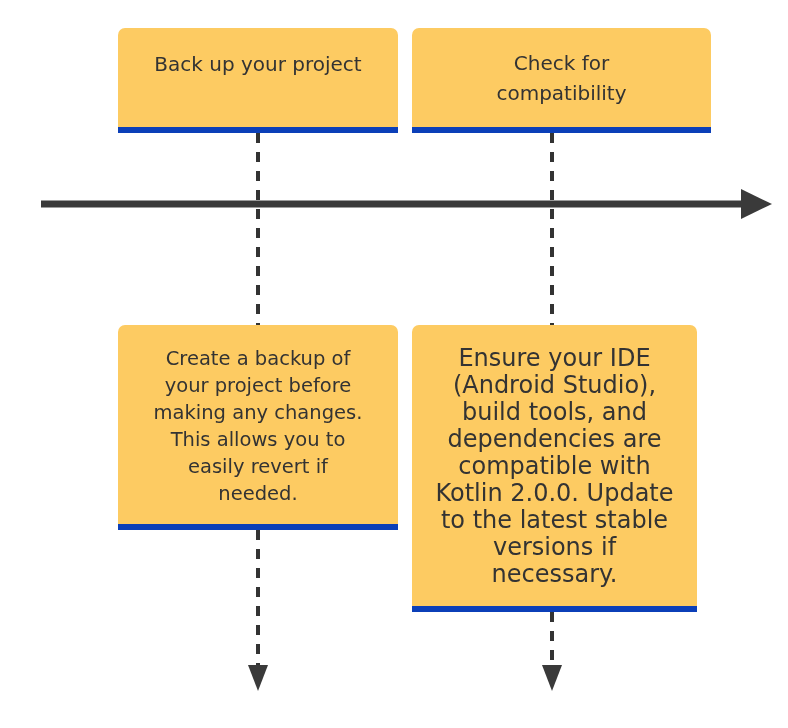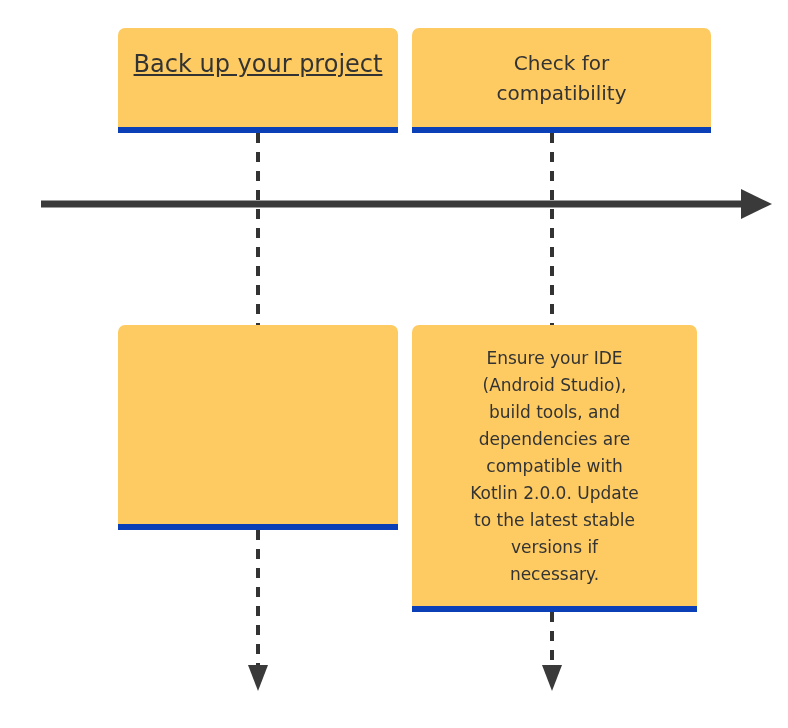--- a/index.html
+++ b/index.html
@@ -52,24 +52,23 @@
   }
   
   #card-backup {
     left: 118px;
     top: 28px;
     width: 280px;
     height: 105px;
     align-items: flex-start;
   }
   #card-backup .card-text {
-    font-size: 24px;
+    font-size: 20px;
     line-height: 28px;
     padding-top: 12px;
-    text-decoration: underline;
   }
   #card-compatibility {
     left: 412px;
     top: 28px;
     width: 299px;
     height: 105px;
     align-items: flex-start;
   }
   #card-compatibility .card-text {
     font-size: 20px;
@@ -90,21 +89,21 @@
     padding-top: 10px;
   }
   #card-compatibility-detail {
     left: 412px;
     top: 325px;
     width: 285px;
     height: 287px;
     align-items: flex-start;
   }
   #card-compatibility-detail .card-text {
-    font-size: 17px;
+    font-size: 24px;
     line-height: 27px;
     padding-top: 10px;
   }
 </style>
 </head>
 <body>
 
 <div id="canvas">
 
   <svg id="diagram-svg" viewBox="0 0 788 728">
@@ -138,20 +137,26 @@
     <span class="card-accent"></span>
   </div>
 
   <div class="card" id="card-compatibility">
     <span class="card-text">Check for
 compatibility</span>
     <span class="card-accent"></span>
   </div>
 
   <div class="card" id="card-backup-detail">
+    <span class="card-text">Create a backup of
+your project before
+making any changes.
+This allows you to
+easily revert if
+needed.</span>
     <span class="card-accent"></span>
   </div>
 
   <div class="card" id="card-compatibility-detail">
     <span class="card-text">Ensure your IDE
 (Android Studio),
 build tools, and
 dependencies are
 compatible with
 Kotlin 2.0.0. Update

